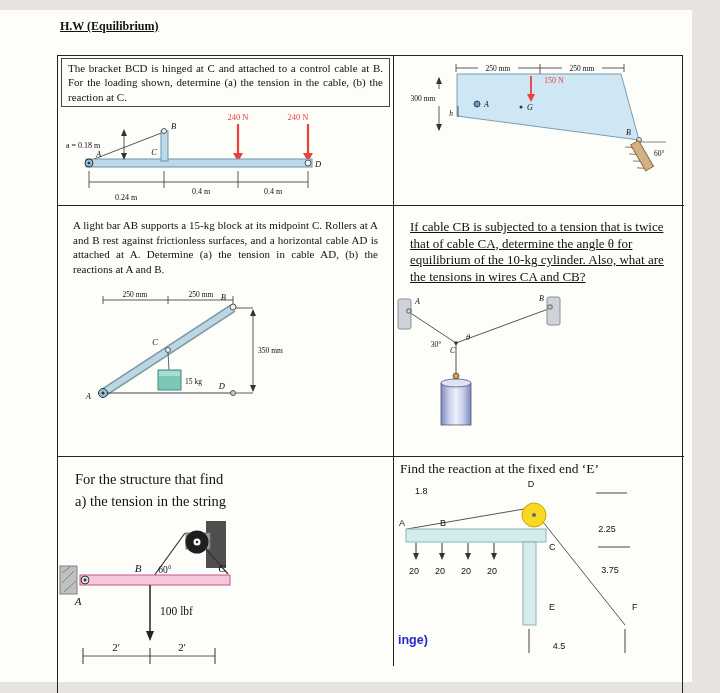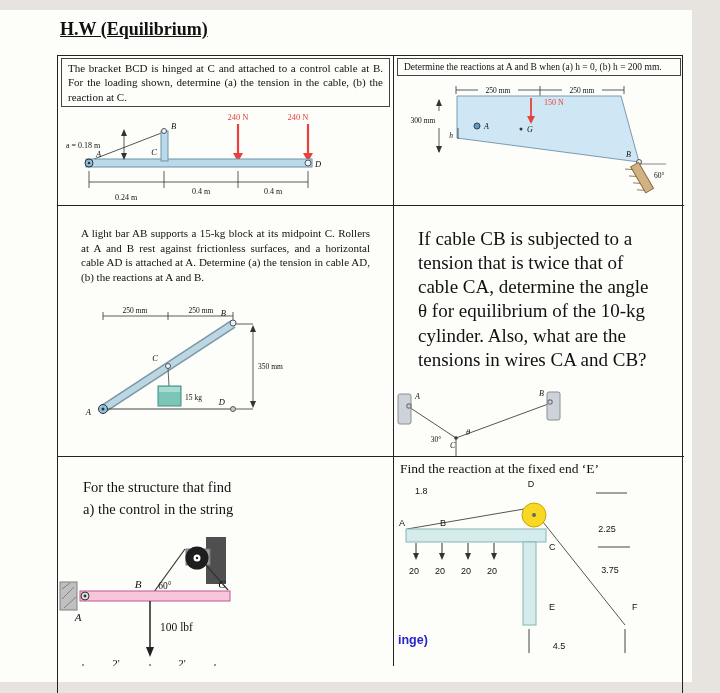--- a/index.html
+++ b/index.html
@@ -1,32 +1,32 @@
 <!DOCTYPE html>
 <html><head>
 <meta charset="utf-8">
 <style>
   html,body{margin:0;padding:0;}
   .page{position:relative;width:720px;height:693px;background:#e7e4e0;overflow:hidden;
         font-family:"Liberation Serif",serif;color:#111;}
   .sheet{position:absolute;left:0;top:10px;width:692px;height:672px;background:#fdfdfa;}
-  .title{position:absolute;left:60px;top:9px;margin:0;font-size:18px;font-weight:bold;
+  .title{position:absolute;left:60px;top:9px;margin:0;font-size:12px;font-weight:bold;
          text-decoration:underline;font-family:"Liberation Serif",serif;text-align:right;}
   .grid{position:absolute;left:57px;top:45px;width:626px;height:692px;
         display:grid;grid-template-columns:336px 290px;grid-template-rows:150px 251px 209px;
         border:1px solid #222;box-sizing:border-box;}
   .cell{border-right:1px solid #222;border-bottom:1px solid #222;overflow:hidden;position:relative;box-sizing:border-box;}
   .cell:nth-child(2n){border-right:none;}
   .cell:nth-child(n+5){border-bottom:none;}
-  .stmt{font-family:"Liberation Serif",serif;margin:16px;}
+  .stmt{font-family:"Liberation Serif",serif;margin:8px;}
   .boxed{border:1px solid #444;margin:2px 3px;padding:2px 6px;}
   .s11{font-size:11px;line-height:1.3;text-align:justify;}
   .s95{font-size:9.5px;line-height:1.3;}
   .p3s{font-size:11px;line-height:1.32;padding:4px 7px 2px;text-align:justify;}
-  .p4s{font-size:19px;line-height:1.27;padding:5px 8px 2px;}
+  .p4s{font-size:13px;line-height:1.27;padding:5px 8px 2px;text-decoration:underline;}
   .p5s{font-size:14.5px;line-height:1.5;padding:4px 9px 0;}
   .p6s{font-family:Liberation Serif, serif;font-size:13.5px;padding:4px 6px 0;margin:0;}
   svg{display:block;}
   svg text{font-family:"Liberation Serif",serif;fill:#111;}
   svg text.lbl{font-style:italic;}
   svg text.red{fill:#e8413c;}
   svg text.sans{font-family:"Liberation Sans",sans-serif;font-style:normal;}
   svg text.blue{fill:#2626cc;font-weight:bold;}
 </style>
 </head>
@@ -73,21 +73,20 @@
         <line x1="180" y1="62" x2="180" y2="79"></line>
         <line x1="250" y1="62" x2="250" y2="79"></line>
       </g>
       <text x="68" y="91" text-anchor="middle" font-size="8">0.24 m</text>
       <text x="143" y="85" text-anchor="middle" font-size="8">0.4 m</text>
       <text x="215" y="85" text-anchor="middle" font-size="8">0.4 m</text>
     </svg>
    </div>
 
    <div class="cell">
-    <p class="stmt boxed s95">Determine the reactions at A and B when (a) h = 0, (b) h = 200 mm.</p>
     <svg viewBox="0 0 288 122" width="288" height="122">
       <g stroke="#333" stroke-width="0.8">
         <line x1="62" y1="12" x2="84" y2="12"></line>
               <line x1="124" y1="12" x2="168" y2="12"></line>
               <line x1="208" y1="12" x2="230" y2="12"></line>
         <line x1="62" y1="8" x2="62" y2="16"></line>
               <line x1="146" y1="8" x2="146" y2="20"></line>
               <line x1="230" y1="8" x2="230" y2="16"></line>
       </g>
       <text x="104" y="15" text-anchor="middle" font-size="7.5">250 mm</text>
@@ -192,21 +191,21 @@
       <line x1="62" y1="48" x2="62" y2="86" stroke="#555" stroke-width="1"></line>
       <circle cx="62" cy="81" r="3" fill="#c8a060" stroke="#7a5a28"></circle>
       <rect x="47" y="88" width="30" height="42" fill="url(#cylGrad)" stroke="#556" stroke-width="0.8"></rect>
       <ellipse cx="62" cy="88" rx="15" ry="4" fill="#dfe4f5" stroke="#556" stroke-width="0.8"></ellipse>
     </svg>
    </div>
 
    <div class="cell">
     <div class="stmt p5s">
       <div>For the structure that find</div>
-      <div>a) the control in the string</div>
+      <div>a) the tension in the string</div>
     </div>
     <svg viewBox="0 0 330 148" width="330" height="148">
       <rect x="148" y="0" width="20" height="47" fill="#4f4f4f"></rect>
       <rect x="128" y="12" width="24" height="16" fill="#9aa0a6" stroke="#777"></rect>
       <line x1="93" y1="59" x2="127" y2="12" stroke="#333" stroke-width="1.2"></line>
       <line x1="148" y1="28" x2="170" y2="53" stroke="#333" stroke-width="1.2"></line>
       <circle cx="139" cy="21" r="11.5" fill="#1e1e1e"></circle>
       <circle cx="139" cy="21" r="3.5" fill="#ffffff"></circle>
       <circle cx="139" cy="21" r="1.2" fill="#1e1e1e"></circle>
       <rect x="2" y="45" width="17" height="28" fill="#c0c0c0" stroke="#808080"></rect>

